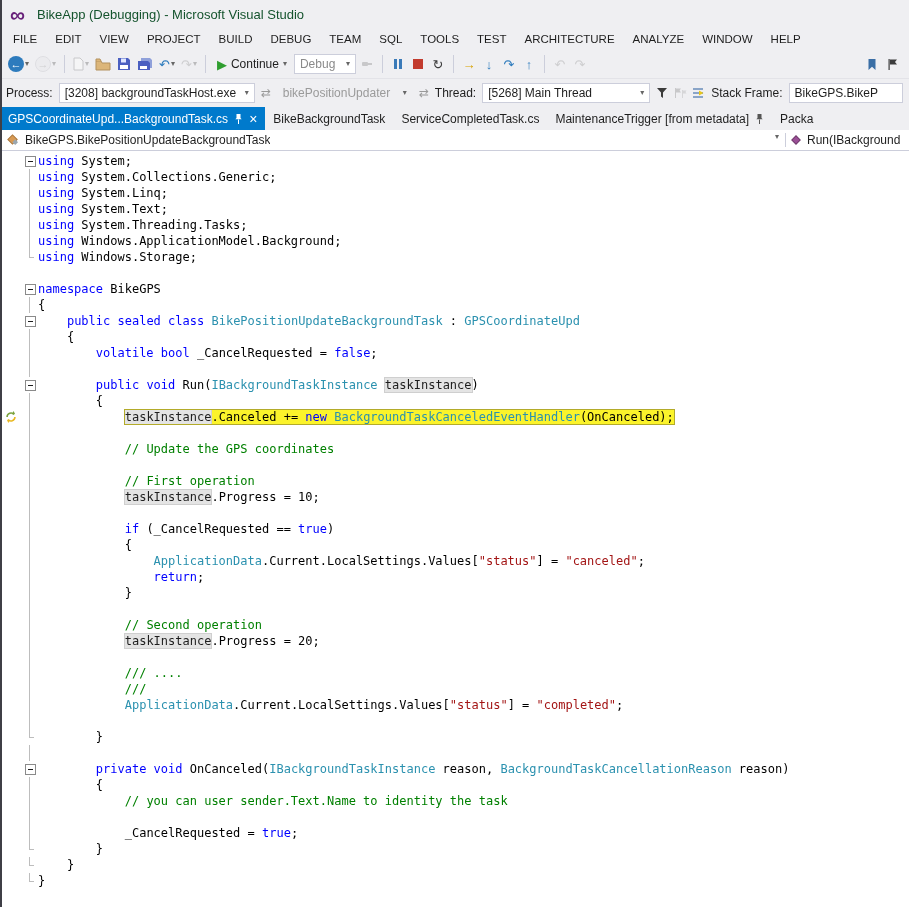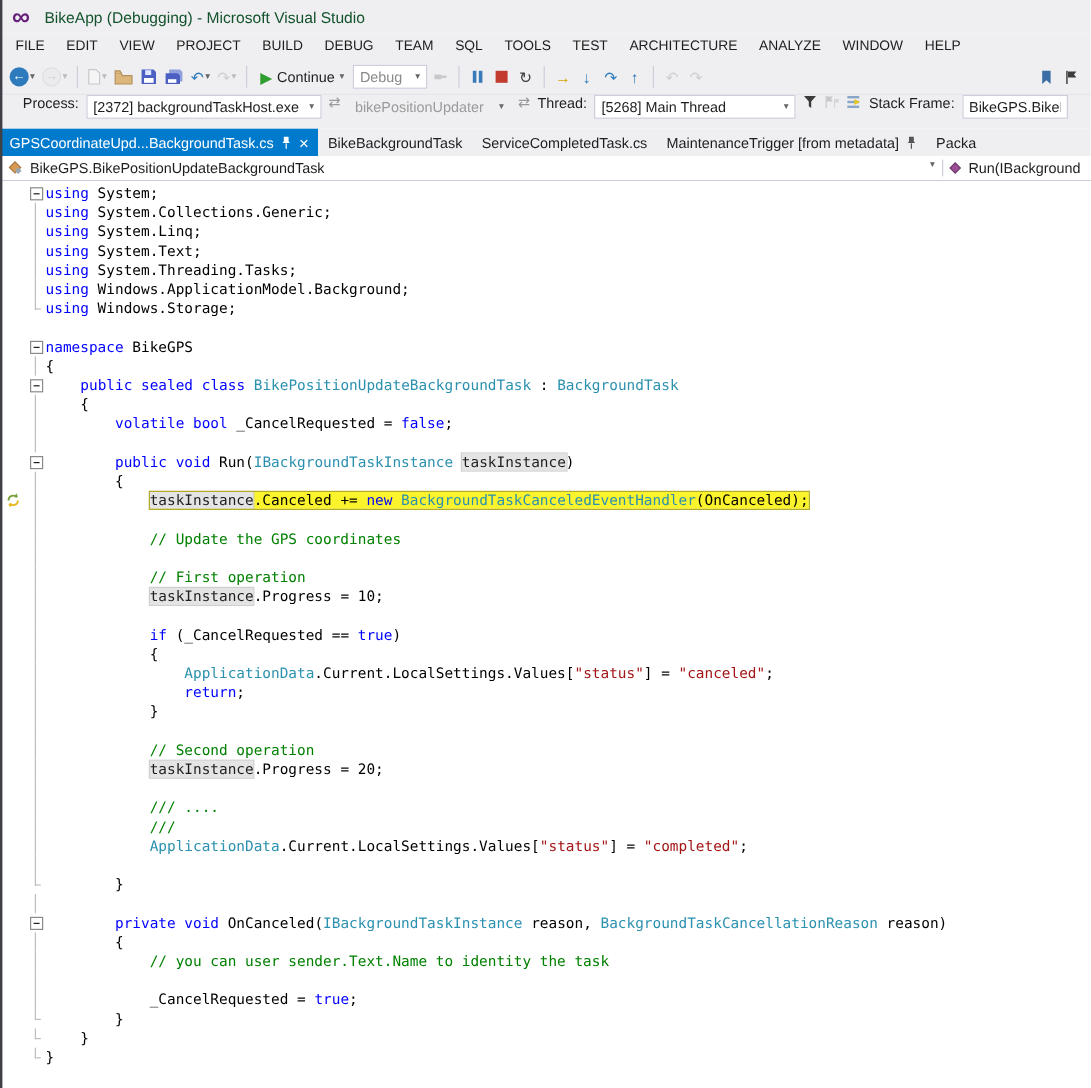--- a/index.html
+++ b/index.html
@@ -35,21 +35,21 @@
   .continue-btn{display:flex;align-items:center;gap:4px;padding:0 5px;font-size:12px}
   .combo{height:20px;background:#fff;border:1px solid #cccedb;display:flex;align-items:center;
          font-size:12px;padding:0 5px;gap:5px;white-space:nowrap}
   .combo .cval{flex:1;overflow:hidden;white-space:nowrap}
   .combo.flat{border-color:transparent;background:transparent;color:#9a9a9a}
   .pause{display:flex;gap:2px}
   .pause i{width:3px;height:10px;background:#3a7ab8;display:block}
   .stopsq{width:10px;height:10px;background:#c23b2e;display:block}
 
   
-  .debugbar{height:29px;background:#efeff2;display:flex;align-items:flex-start;padding:0 19px;gap:6px;
+  .debugbar{height:29px;background:#efeff2;display:flex;align-items:center;padding:0 6px;gap:6px;
             border-top:1px solid #e3e3e8}
   .dlabel{font-size:12px;white-space:nowrap}
 
   
   .tabbar{height:23px;background:#efeff2;display:flex;align-items:stretch;overflow:hidden;white-space:nowrap}
   .tab{display:flex;align-items:center;gap:6px;padding:0 8px;font-size:12px;cursor:default}
   .tab.active{background:var(--c-accent,#007acc);color:#fff}
   .tab .pin{display:flex;align-items:center;color:#555}
   .tab.active .pin{color:#fff}
   .tab .close{font-size:14px;line-height:1}
@@ -227,21 +227,21 @@
           <rect x="1.5" y="1" width="1.2" height="11" fill="#3c3c3c"></rect>
           <path d="M3 1.5h7l-2 2.5 2 2.5H3z" fill="#3c3c3c"></path>
         </svg>
       </span>
   </span>
 </div>
 
 <div class="debugbar">
   <span class="dlabel">Process:</span>
   <span class="combo" style="width:196px">
-    <span class="cval">[2372] backgroundTaskHost.exe</span>
+    <span class="cval">[3208] backgroundTaskHost.exe</span>
     <span class="caret">▾</span>
   </span>
   <span class="glyph graytx" style="font-size:12px">⇄</span>
   <span class="combo flat" style="width:136px">
     <span class="cval">bikePositionUpdater</span>
     <span class="caret">▾</span>
   </span>
   <span class="glyph graytx" style="font-size:12px">⇄</span>
   <span class="dlabel">Thread:</span>
   <span class="combo" style="width:168px">
@@ -375,21 +375,21 @@
         <span class="codetext"><span class="tk-k">namespace</span><span class="tk-p"> BikeGPS</span></span>
       </div>
       <div class="cl">
         <span class="gut"></span>
         <span class="fold vline"></span>
         <span class="codetext"><span class="tk-p">{</span></span>
       </div>
       <div class="cl">
         <span class="gut"></span>
         <span class="fold minus"></span>
-        <span class="codetext">    <span class="tk-k">public</span><span class="tk-p"> </span><span class="tk-k">sealed</span><span class="tk-p"> </span><span class="tk-k">class</span><span class="tk-p"> </span><span class="tk-t">BikePositionUpdateBackgroundTask</span><span class="tk-p"> : </span><span class="tk-t">BackgroundTask</span></span>
+        <span class="codetext">    <span class="tk-k">public</span><span class="tk-p"> </span><span class="tk-k">sealed</span><span class="tk-p"> </span><span class="tk-k">class</span><span class="tk-p"> </span><span class="tk-t">BikePositionUpdateBackgroundTask</span><span class="tk-p"> : </span><span class="tk-t">GPSCoordinateUpd</span></span>
       </div>
       <div class="cl">
         <span class="gut"></span>
         <span class="fold vline"></span>
         <span class="codetext">    <span class="tk-p">{</span></span>
       </div>
       <div class="cl">
         <span class="gut"></span>
         <span class="fold vline"></span>
         <span class="codetext">        <span class="tk-k">volatile</span><span class="tk-p"> </span><span class="tk-k">bool</span><span class="tk-p"> _CancelRequested = </span><span class="tk-k">false</span><span class="tk-p">;</span></span>

